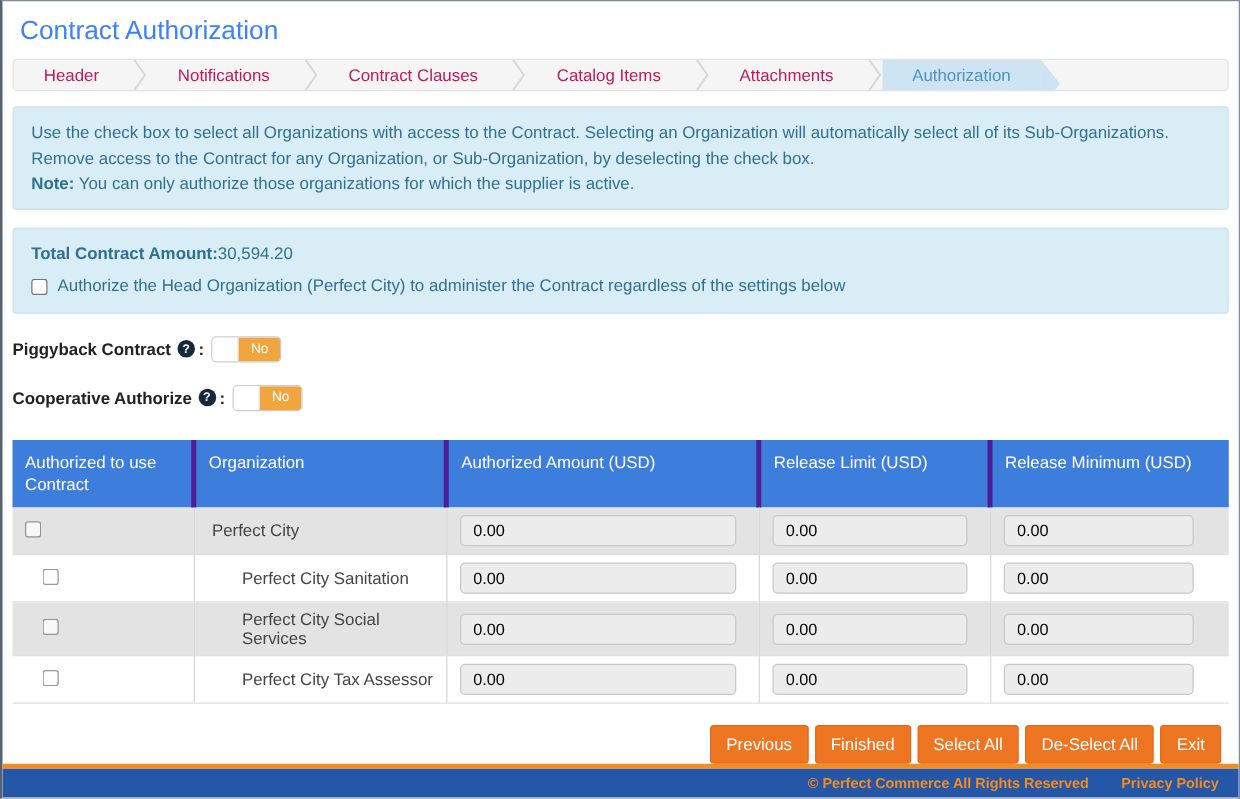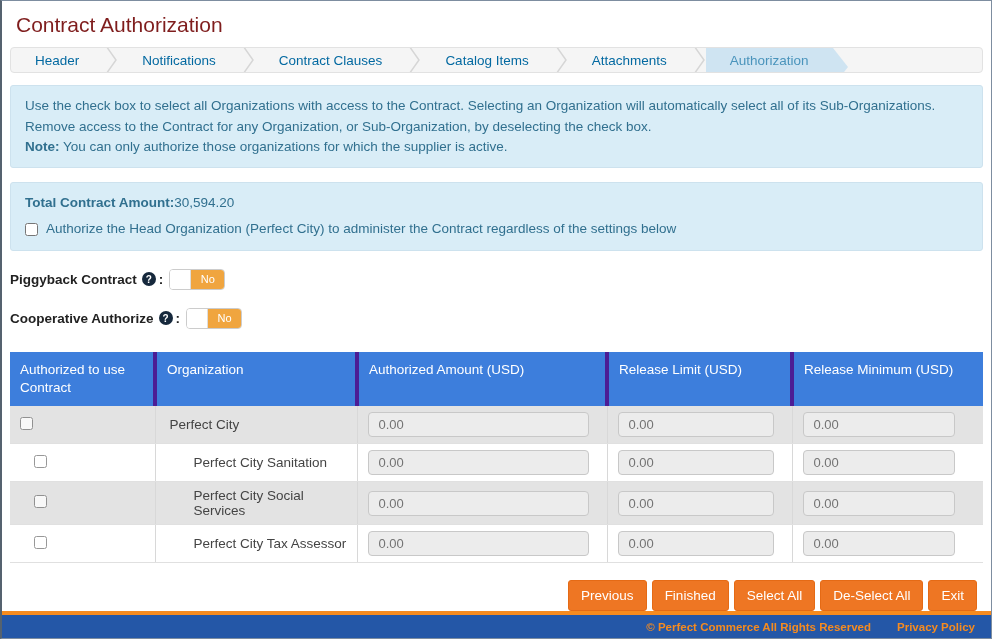--- a/index.html
+++ b/index.html
@@ -12,37 +12,37 @@
   .page {
     width: 992px; height: 639px;
     border: 1px solid #7d8da0;
     border-left: 2px solid #55626f;
     display: flex; flex-direction: column;
     background: #fff;
     overflow: hidden;
   }
   
   .page-title {
-    font-size: 21px; color: #7f1d1d; font-weight: 400;
+    font-size: 21px; color: #3b82f6; font-weight: 400;
     padding: 12px 16px 10px 14px;
   }
   
   .tab-bar {
     margin: 0 8px;
     background: #f5f5f5;
     border: 1px solid #e2e2e2;
     border-radius: 4px;
     height: 38px;
     display: flex; align-items: stretch;
     overflow: hidden;
   }
   .tab {
     display: flex; align-items: center;
     padding: 0 24px;
-    font-size: 13.5px; color: #0369a1;
+    font-size: 13.5px; color: #be185d;
     cursor: pointer;
     position: relative;
     white-space: nowrap;
   }
   .tab.active {
     background: #cfe4f2;
     color: #4a94bc;
   }
   .tab.active::after {
     content: "";
@@ -121,21 +121,21 @@
   .auth-table td:last-child { border-right: none; }
   .auth-table tr.odd td { background: #e3e3e3; }
   .auth-table tr.even td { background: #fff; }
   .auth-table input[type="checkbox"] { width: 13px; height: 13px; opacity: .75; }
   .amount-input {
     width: calc(100% - 8px);
     height: 25px;
     background: #ececec;
     border: 1px solid #c8c8c8;
     border-radius: 4px;
-    color: #737373;
+    color: #000000;
     font-size: 13px;
     font-family: "Liberation Sans", sans-serif;
     padding: 2px 10px;
   }
   td.cell-min .amount-input { width: calc(100% - 18px); }
   
   .actions {
     display: flex; justify-content: flex-end; gap: 5px;
     padding: 17px 14px 0 0;
   }

